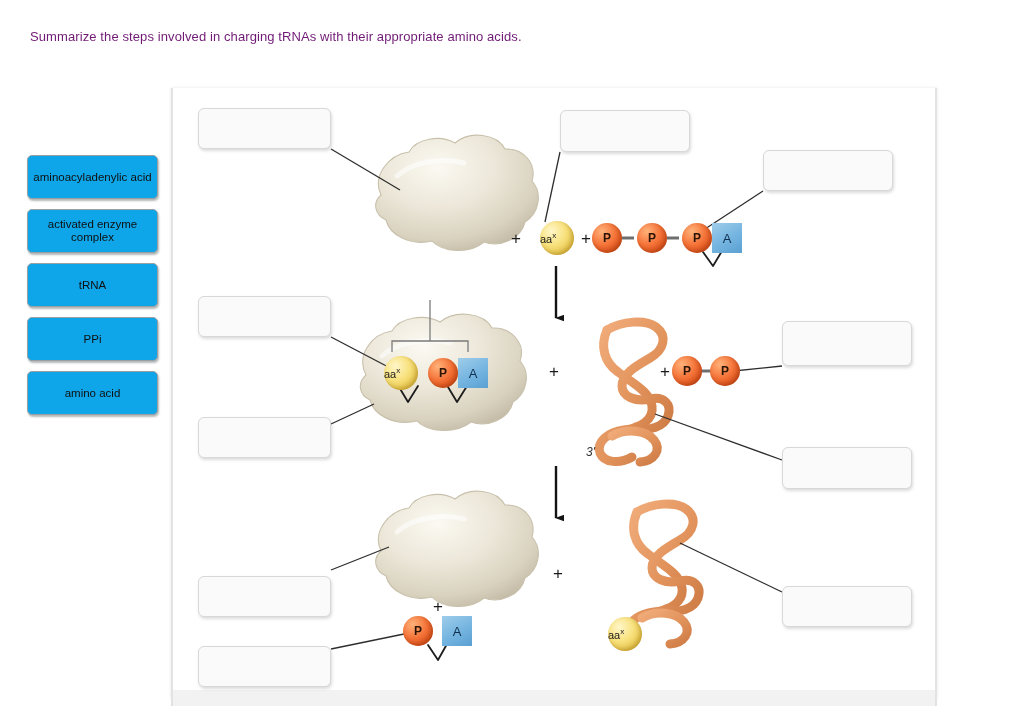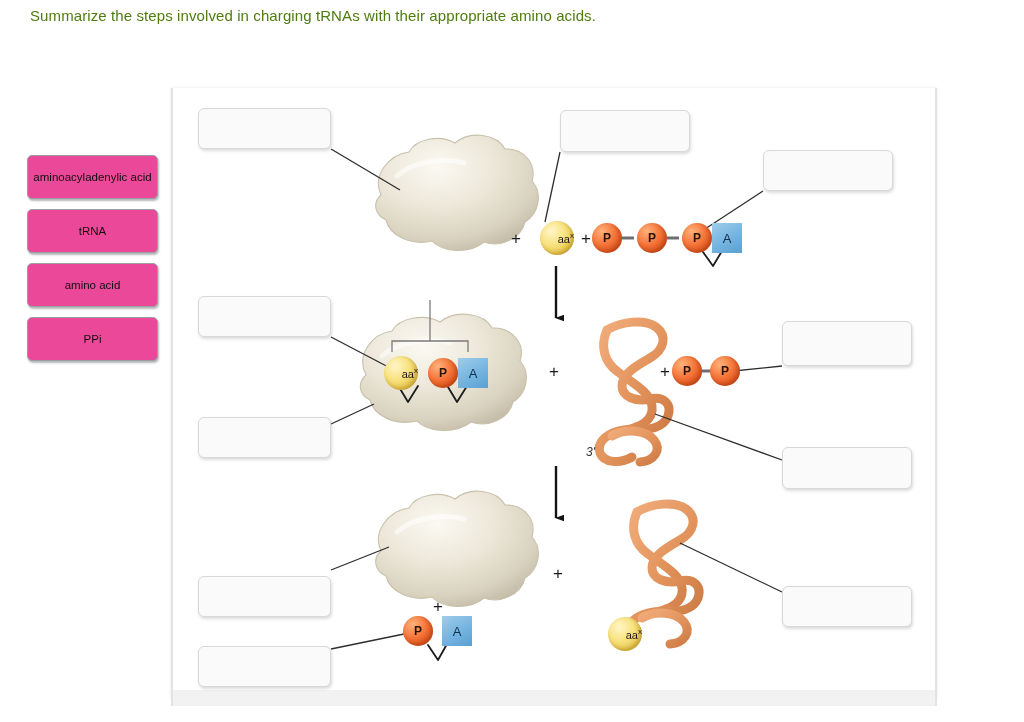--- a/index.html
+++ b/index.html
@@ -12,40 +12,40 @@
     height: 722px;
     position: relative;
     font-family: "Liberation Sans", sans-serif;
     overflow: hidden;
   }
 
   
   #question-prompt {
     position: absolute;
     left: 30px;
-    top: 7px;
-    font-size: 15px;
-    color: #4d7c0f;
+    top: 29px;
+    font-size: 13px;
+    color: #701a75;
     letter-spacing: 0.1px;
     white-space: nowrap;
   }
 
   
   #term-bank {
     position: absolute;
     left: 27px;
     top: 155px;
     width: 131px;
   }
   .term-chip {
     position: relative;
     width: 131px;
     height: 44px;
     margin-bottom: 10px;
-    background: #ec4899;
+    background: #0ea5e9;
     border: 1px solid #9aa0a2;
     border-radius: 5px;
     box-shadow: 1px 2px 2px rgba(120,125,128,0.55);
     display: flex;
     align-items: center;
     justify-content: center;
     text-align: center;
     font-size: 11.5px;
     line-height: 13px;
     color: #101010;
@@ -114,21 +114,21 @@
   }
   .mol-aa {
     position: absolute;
     width: 34px;
     height: 34px;
     border-radius: 50%;
     background: radial-gradient(circle at 34% 30%, #fff6c8 0%, #f8e27f 42%, #e8c64f 74%, #c9a235 100%);
     box-shadow: inset -2px -2px 4px rgba(150,115,20,0.45);
     display: flex;
     align-items: center;
-    justify-content: flex-end;
+    justify-content: flex-start;
     font-size: 11px;
     color: #1a1a1a;
   }
   .mol-aa sup { font-size: 8px; }
   .mol-p {
     position: absolute;
     width: 30px;
     height: 30px;
     border-radius: 50%;
     background: radial-gradient(circle at 33% 28%, #ffb27a 0%, #f5753a 45%, #e0531d 76%, #b83c12 100%);
@@ -155,27 +155,30 @@
 </head>
 <body>
 
 <div id="question-prompt">Summarize the steps involved in charging tRNAs with their appropriate amino acids.</div>
 
 <div id="term-bank">
   <div class="term-chip">
     <span>aminoacyladenylic acid</span>
   </div>
   <div class="term-chip">
+    <span>activated enzyme complex</span>
+  </div>
+  <div class="term-chip">
     <span>tRNA</span>
   </div>
   <div class="term-chip">
+    <span>PPi</span>
+  </div>
+  <div class="term-chip">
     <span>amino acid</span>
-  </div>
-  <div class="term-chip">
-    <span>PPi</span>
   </div>
 </div>
 
 <div id="diagram-panel"></div>
 <div id="panel-footer"></div>
 
 <svg id="art-layer" viewBox="0 0 1024 722" xmlns="http://www.w3.org/2000/svg">
   <defs>
     <radialGradient id="blobGrad" cx="38%" cy="28%" r="78%">
       <stop offset="0%" stop-color="#fbf9f2"></stop>

